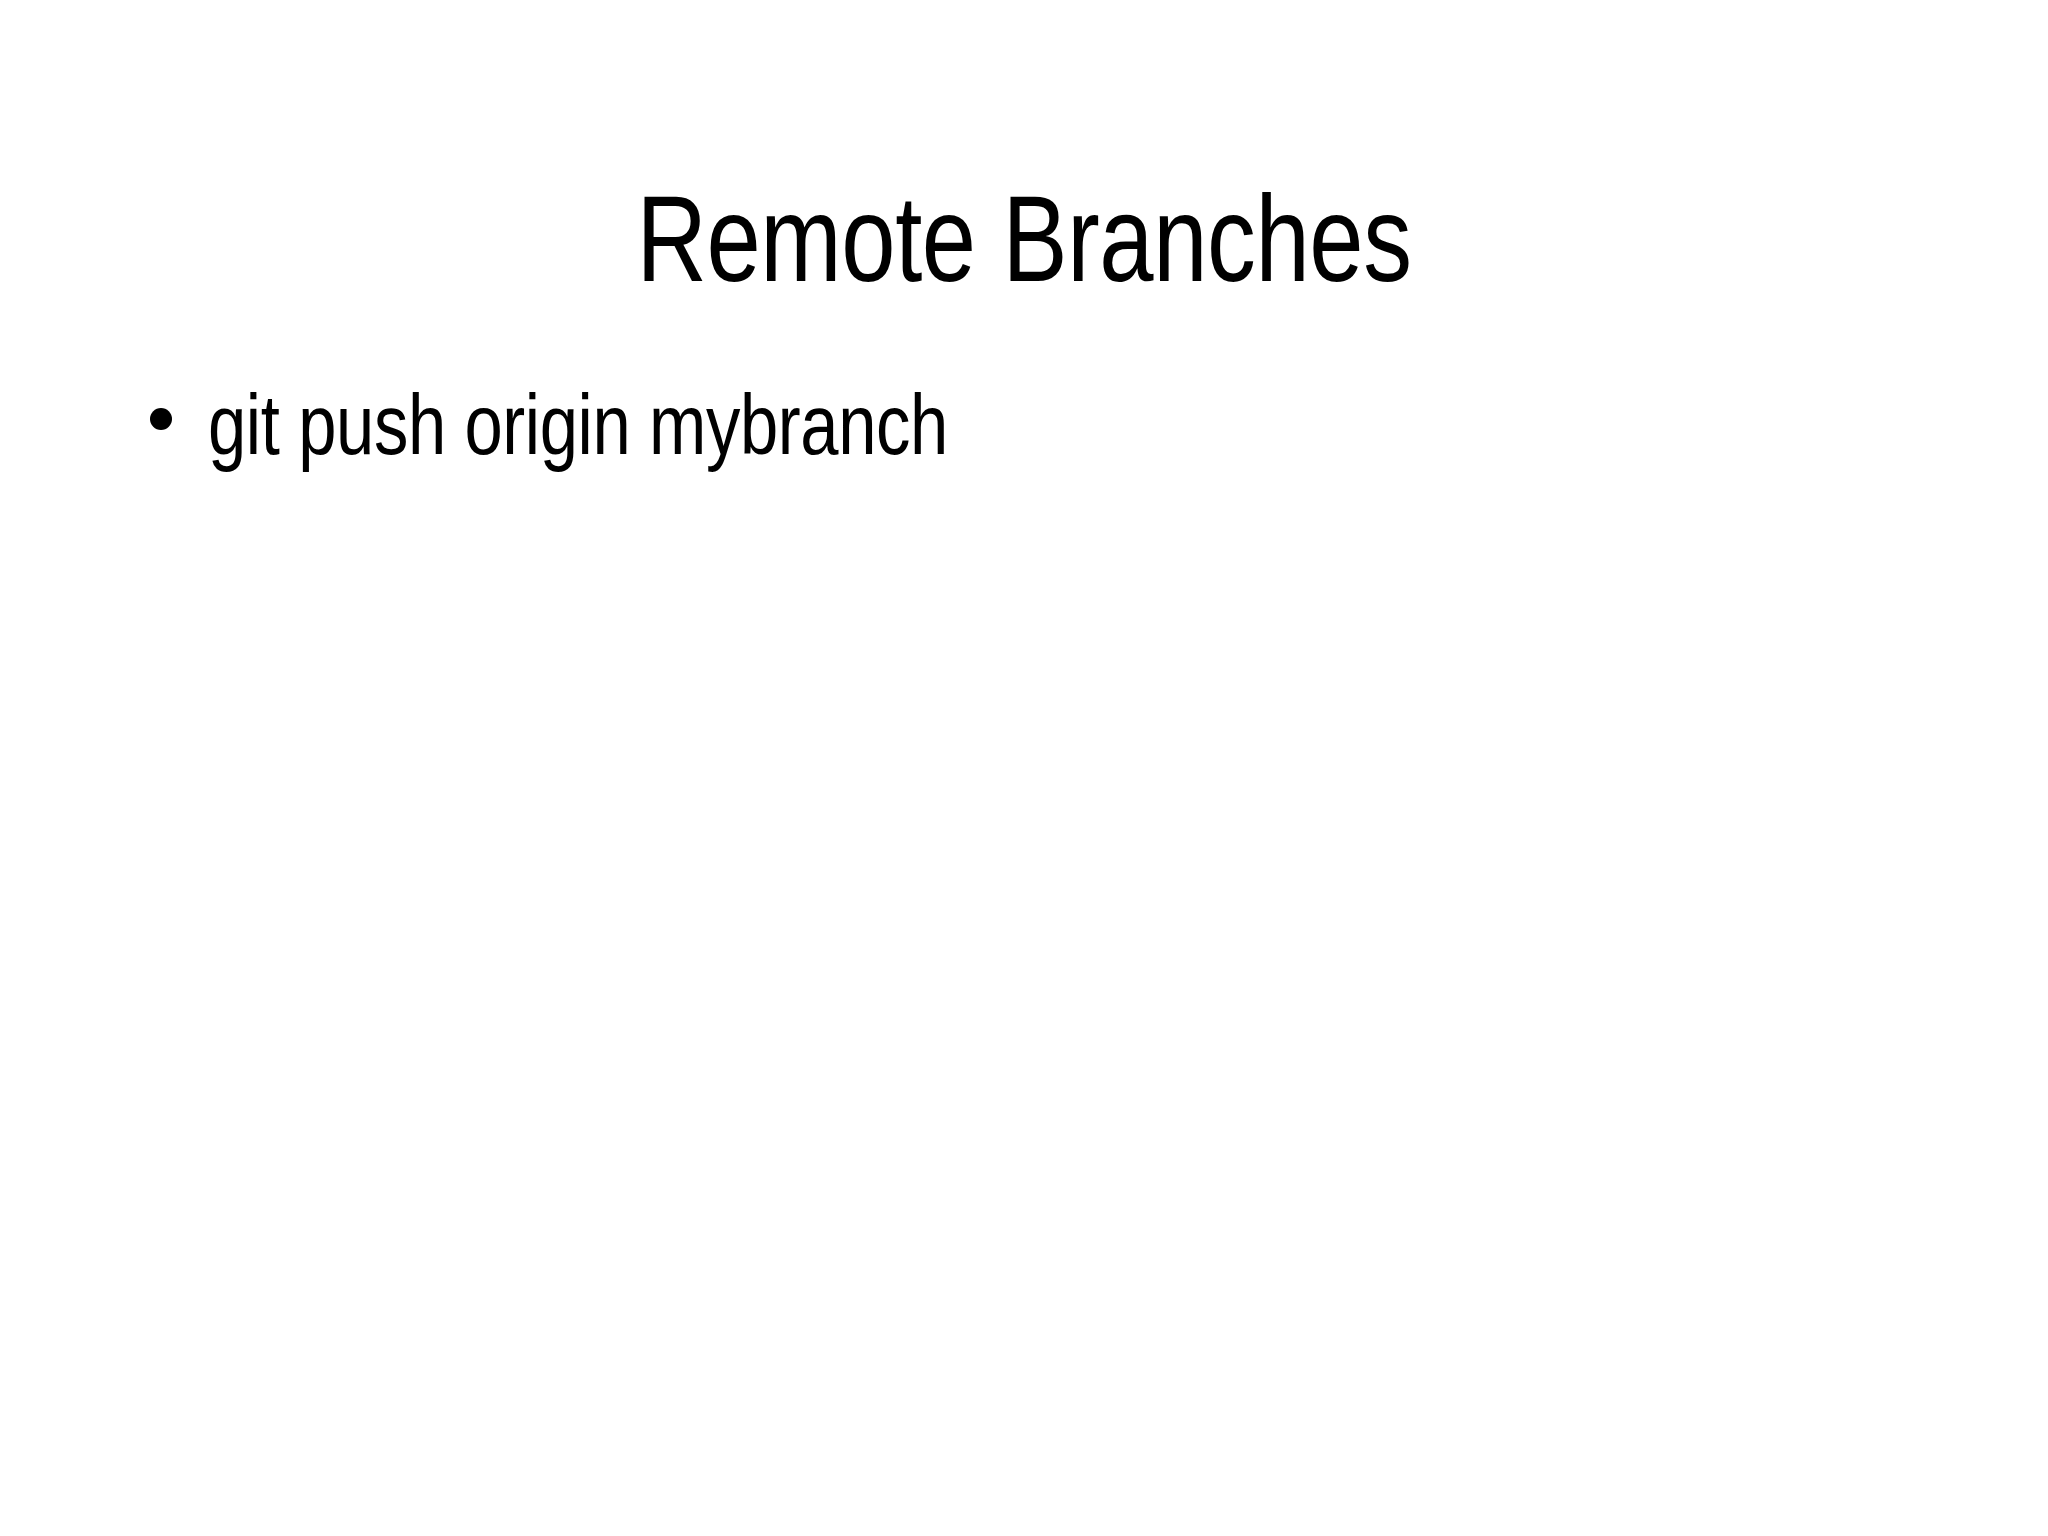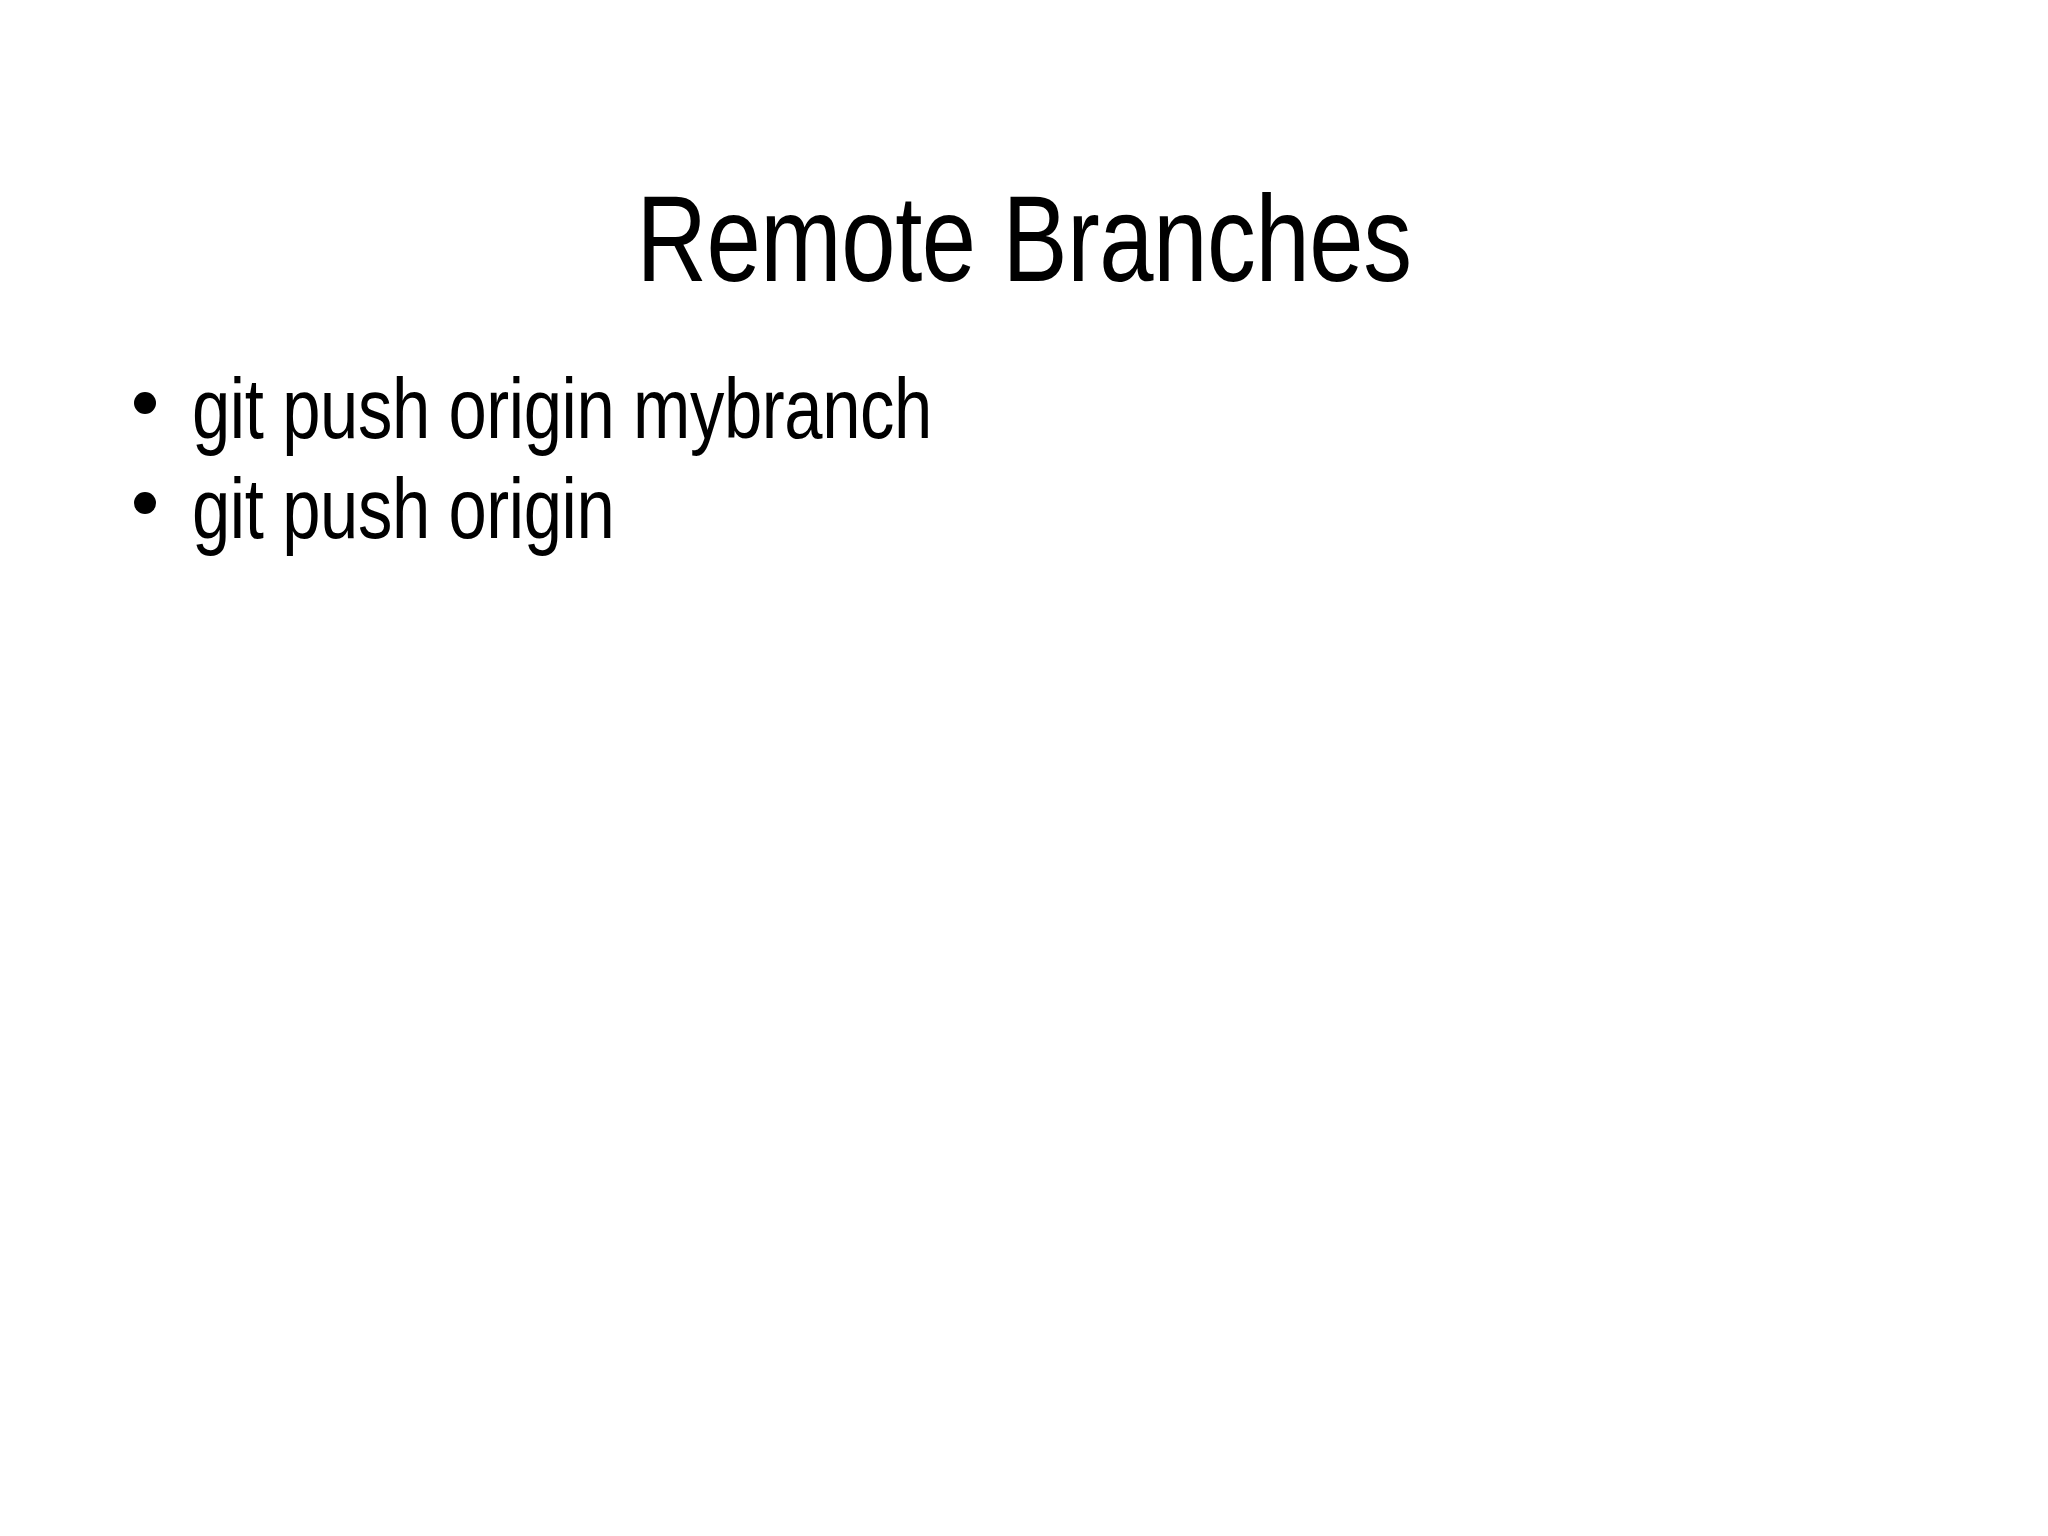--- a/index.html
+++ b/index.html
@@ -38,21 +38,21 @@
     transform: scaleX(0.80);
     transform-origin: 50% 0%;
     white-space: nowrap;
   }
 
   .bullet-list {
     position: absolute;
     left: 118px;
     top: 358px;
     width: 1890px;
-    margin: 0;
+    margin: 16px;
     padding: 0;
     list-style: none;
   }
 
   .bullet-item {
     position: relative;
     display: block;
     height: 100px;
     margin: 0;
     padding: 0;
@@ -93,24 +93,20 @@
 
   <h1 class="slide-title">Remote Branches</h1>
 
   <ul class="bullet-list">
 
     <li class="bullet-item">
       <span class="bullet-marker"></span>
       <span class="bullet-text">git push origin mybranch</span>
     </li>
 
-    <li class="bullet-item">
-      <span class="bullet-marker"></span>
-      <span class="bullet-text">git push origin</span>
-    </li>
 
 
 
     <li class="bullet-item spacer">
       <span class="bullet-text"></span>
     </li>
 
 
 
   </ul>

